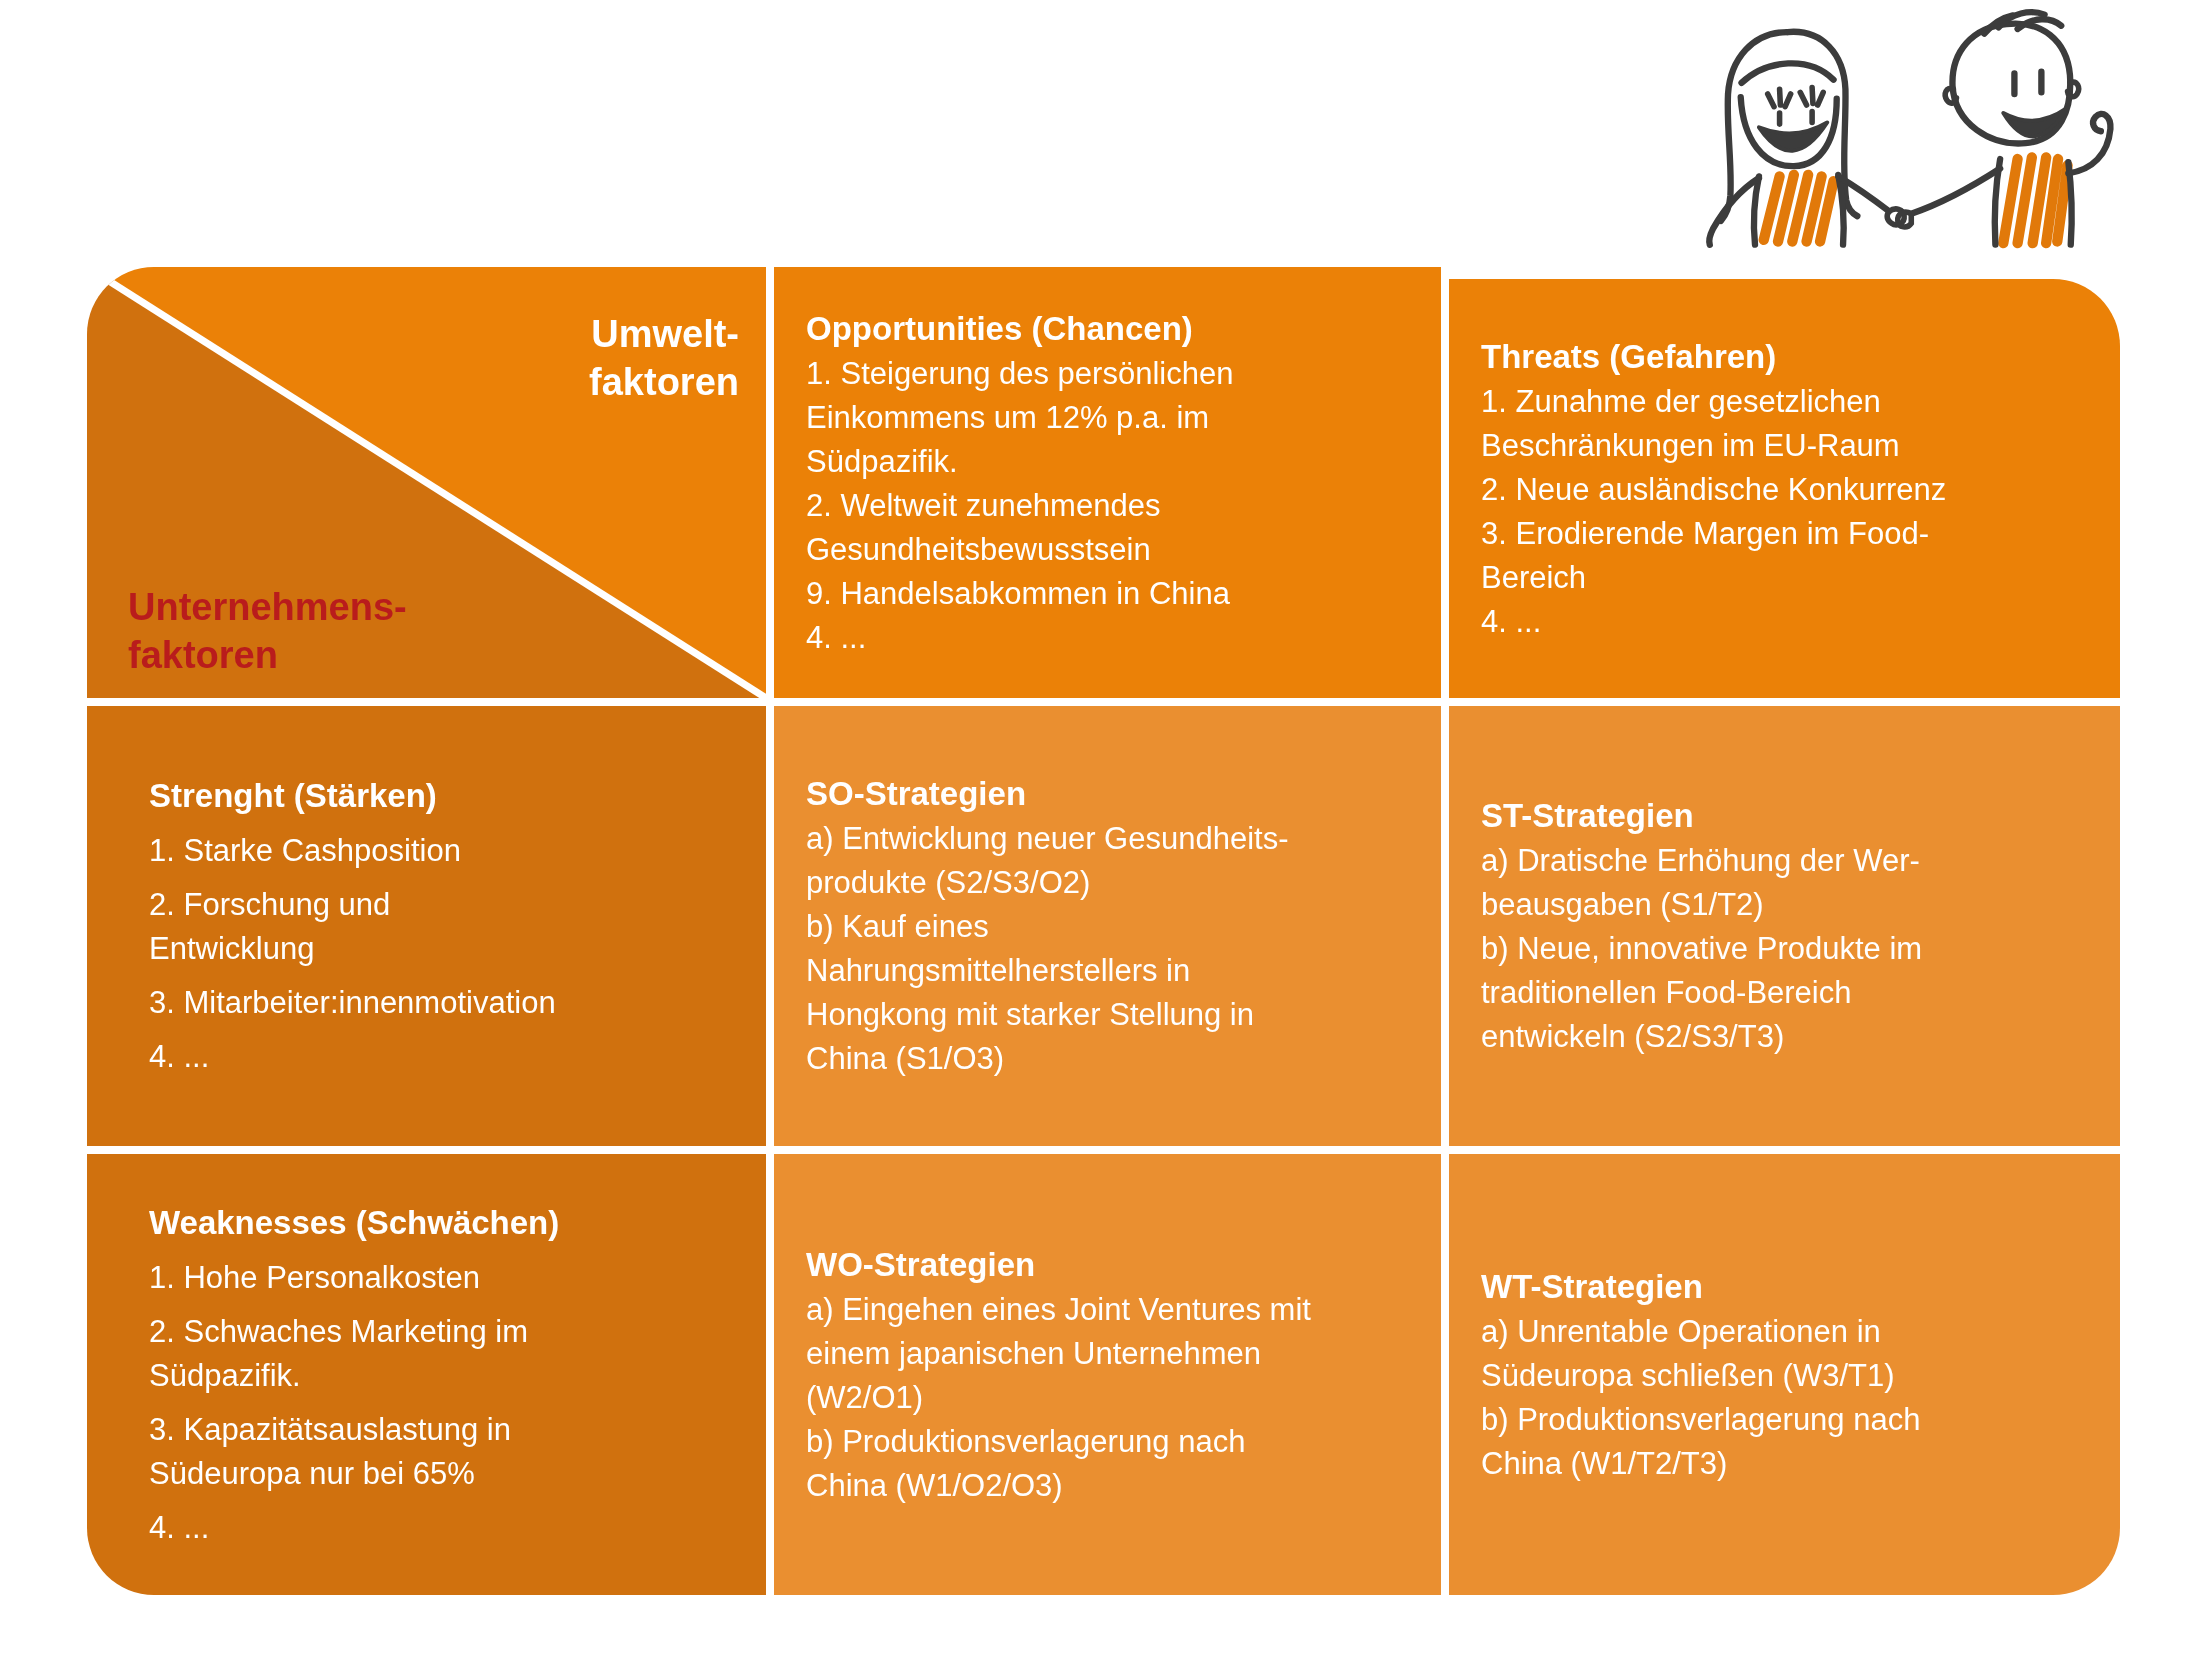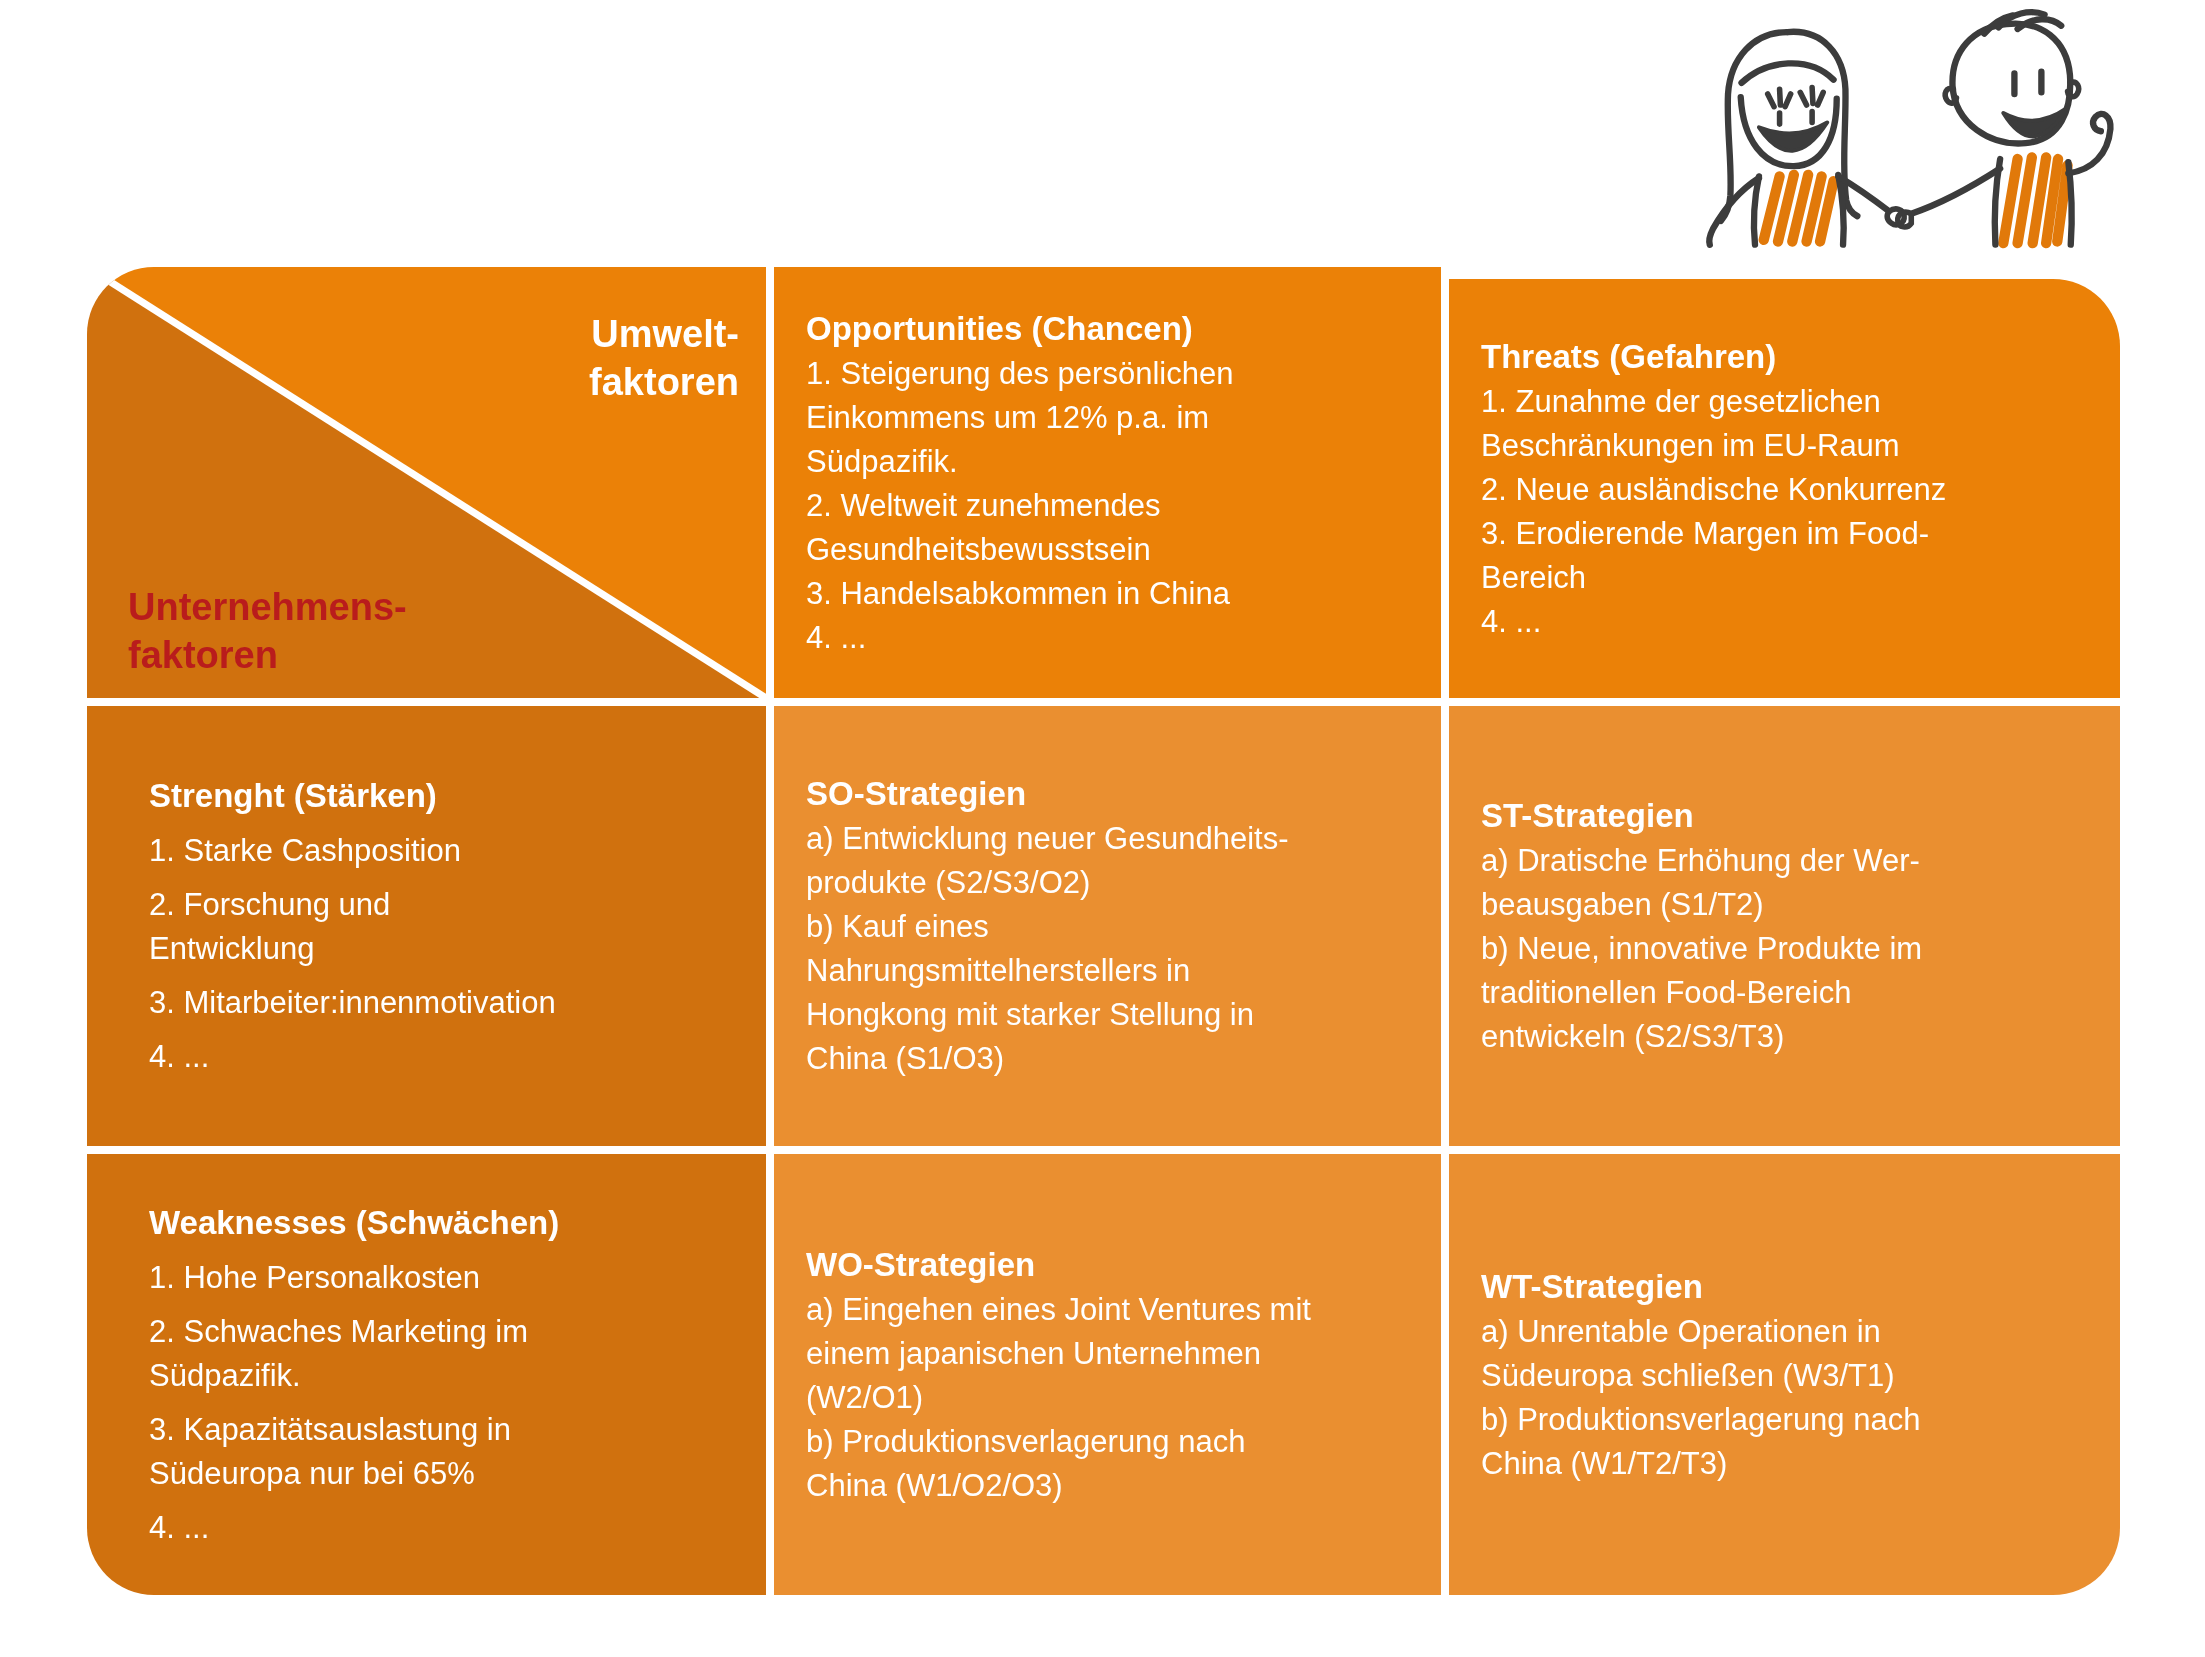--- a/index.html
+++ b/index.html
@@ -94,21 +94,21 @@
 faktoren</div>
     </div>
 
     <div class="cell c-head">
       <div class="cell-title">Opportunities (Chancen)</div>
       <div class="cell-item">1. Steigerung des persönlichen
 Einkommens um 12% p.a. im
 Südpazifik.</div>
       <div class="cell-item">2. Weltweit zunehmendes
 Gesundheitsbewusstsein</div>
-      <div class="cell-item">3. Handelsabkommen in China</div>
+      <div class="cell-item">9. Handelsabkommen in China</div>
       <div class="cell-item">4. ...</div>
     </div>
 
     <div class="cell c-head r-tr">
       <div class="cell-title">Threats (Gefahren)</div>
       <div class="cell-item">1. Zunahme der gesetzlichen
 Beschränkungen im EU-Raum</div>
       <div class="cell-item">2. Neue ausländische Konkurrenz</div>
       <div class="cell-item">3. Erodierende Margen im Food-
 Bereich</div>

